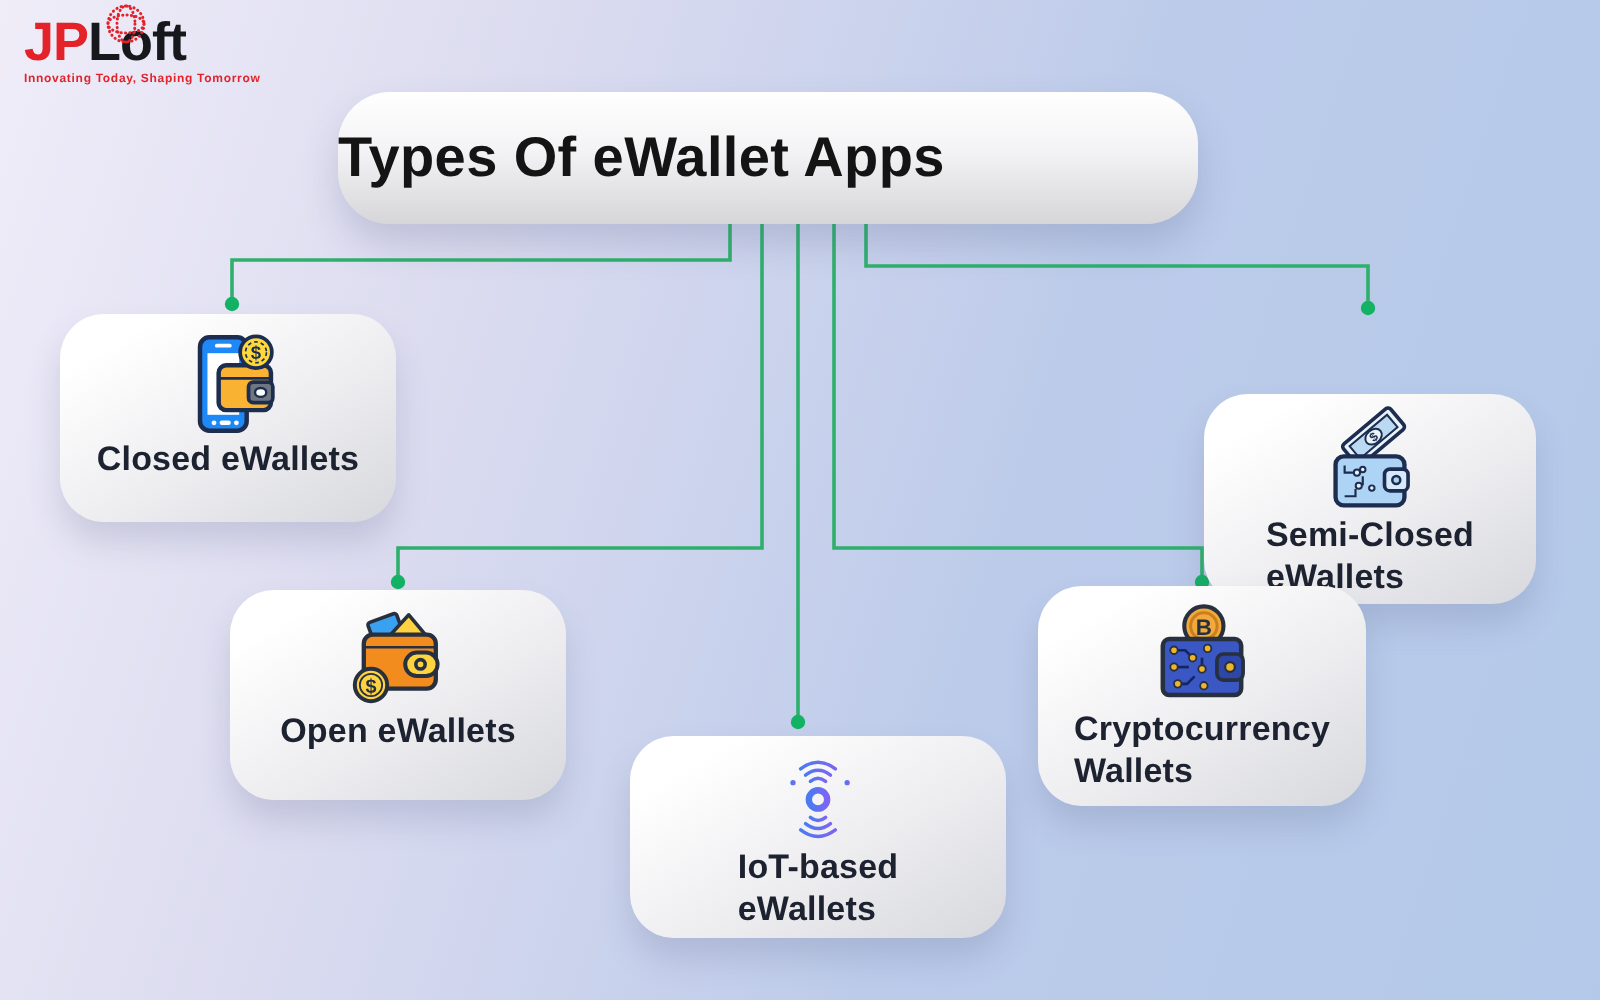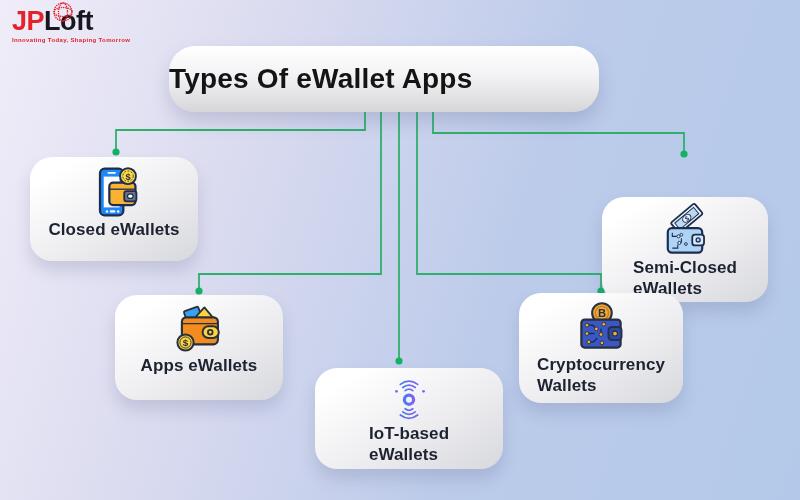--- a/index.html
+++ b/index.html
@@ -154,21 +154,21 @@
         <polygon points="27,18 38,6 48,18" fill="#ffd23f" stroke="#27303f" stroke-width="2" stroke-linejoin="round"></polygon>
         <rect x="13" y="17" width="40" height="30" rx="5" fill="#f28c1e" stroke="#27303f" stroke-width="2.4"></rect>
         <path d="M13 24 h40" stroke="#27303f" stroke-width="1.4"></path>
         <rect x="36" y="27" width="18" height="13" rx="6.5" fill="#ffd23f" stroke="#27303f" stroke-width="2.2"></rect>
         <circle cx="44.5" cy="33.5" r="2.6" fill="#ffd23f" stroke="#27303f" stroke-width="2"></circle>
         <circle cx="17" cy="45" r="9" fill="#ffd23f" stroke="#27303f" stroke-width="2.2"></circle>
         <circle cx="17" cy="45" r="6.2" fill="none" stroke="#27303f" stroke-width="1"></circle>
         <text x="17" y="49.3" font-size="11" font-weight="bold" text-anchor="middle" fill="#27303f" font-family="Liberation Sans,sans-serif">$</text>
       </svg>
     </span>
-    <span class="node-label">Apps eWallets</span>
+    <span class="node-label">Open eWallets</span>
   </div>
 
   <div class="node node-crypto">
     <span class="icon">
       <svg width="56" height="56" viewBox="0 0 60 60">
         <circle cx="31" cy="15" r="10.5" fill="#f2a93b" stroke="#27303f" stroke-width="2.2"></circle>
         <circle cx="31" cy="15" r="7.1" fill="none" stroke="#c97f1e" stroke-width="1.6"></circle>
         <text x="31" y="19.6" font-size="12" font-weight="bold" text-anchor="middle" fill="#27303f" font-family="Liberation Sans,sans-serif">B</text>
         <rect x="9" y="22" width="42" height="30" rx="3.5" fill="#3a57c4" stroke="#27303f" stroke-width="2.4"></rect>
         <rect x="38" y="30" width="14" height="14" rx="3.5" fill="#2d46a8" stroke="#27303f" stroke-width="2"></rect>

